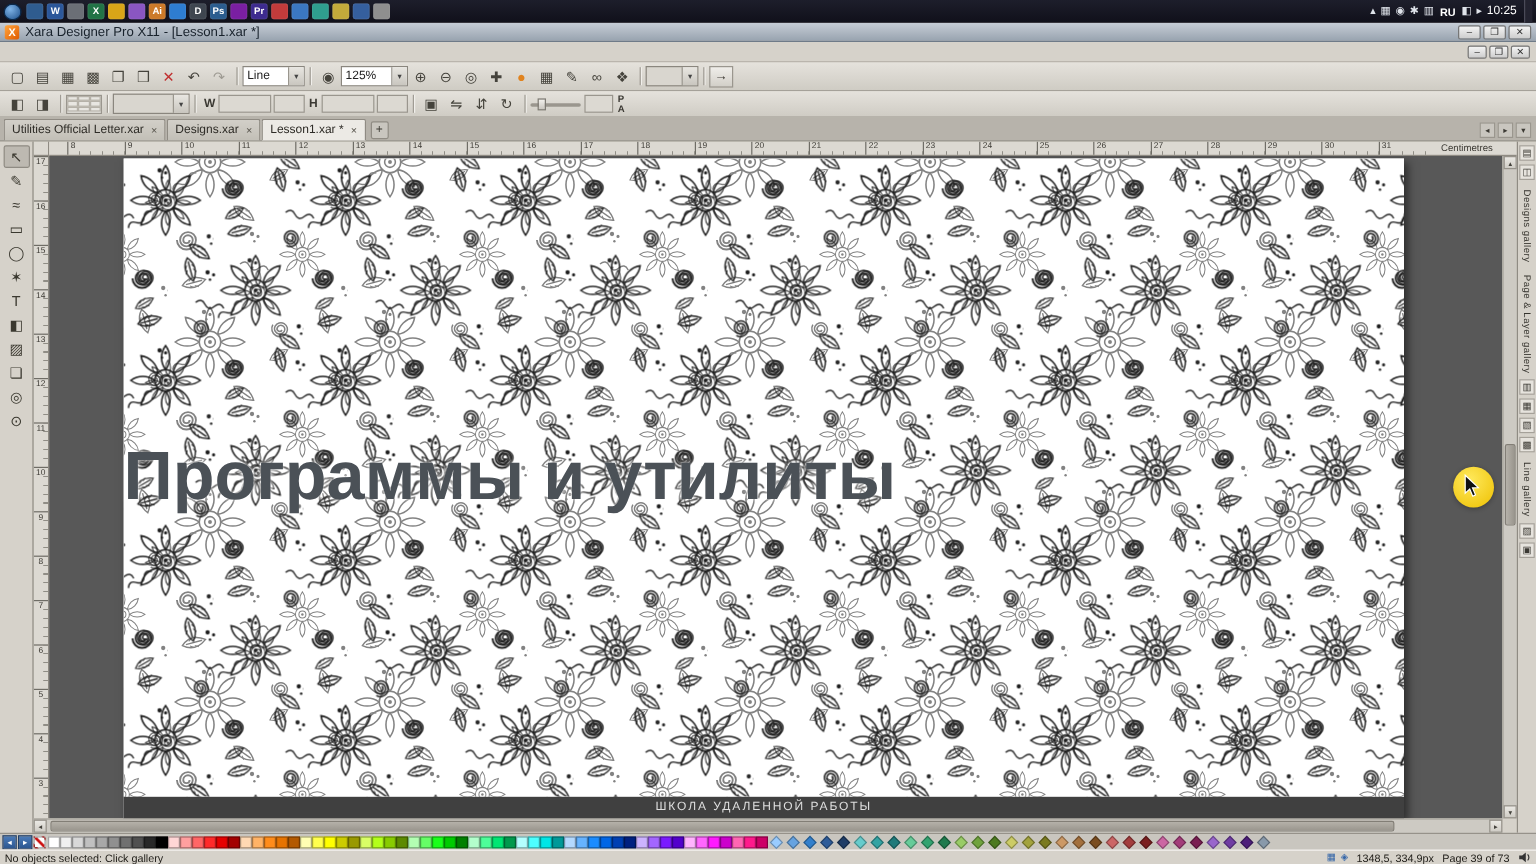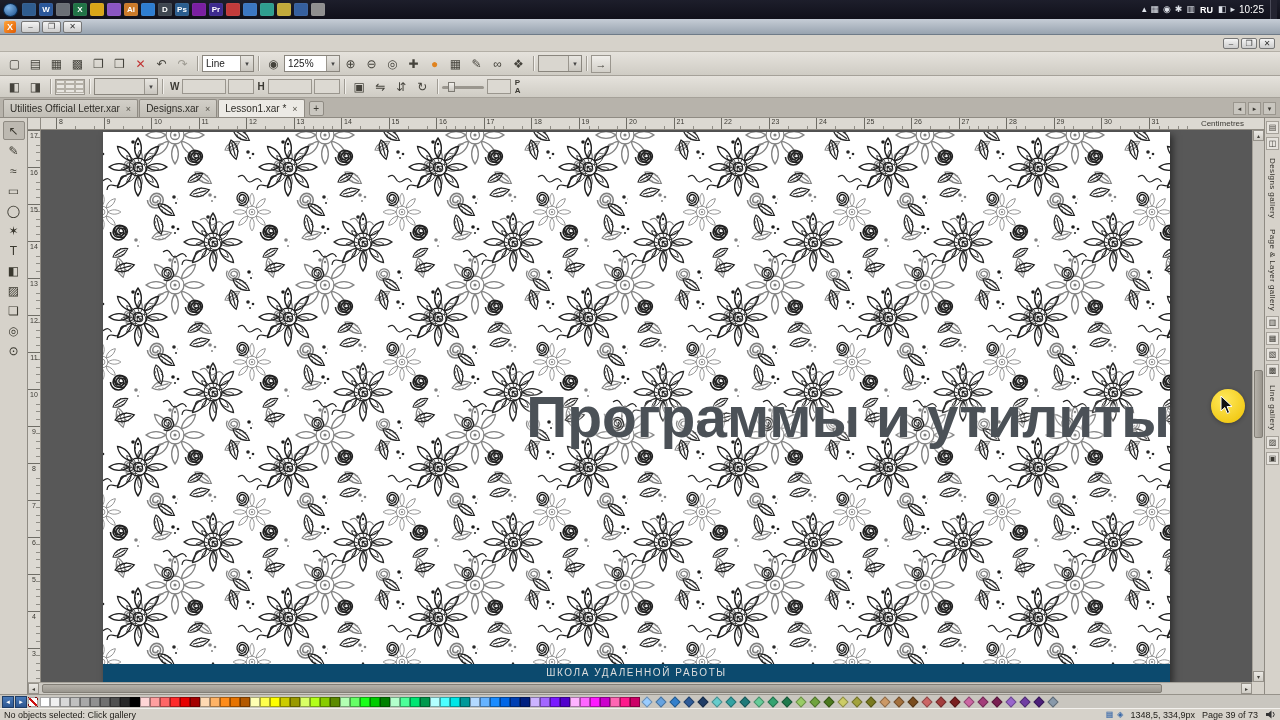--- a/index.html
+++ b/index.html
@@ -77,22 +77,22 @@
 
   
   #tools { left:0; top:118px; width:28px; height:576px; background:#d6d2ca; border-right:1px solid #8f8b83; display:flex; flex-direction:column; align-items:center; padding-top:3px; }
   .tool { width:22px; height:19px; display:flex; align-items:center; justify-content:center; font-size:12px; color:#3a382f; border-radius:2px; margin-bottom:1px; }
   .tool.active { background:#bdb9b1; border:1px solid #8f8b83; }
 
   
   #canvas { left:41px; top:130px; width:1211px; height:552px; background:#585858; overflow:hidden; }
   #page { position:absolute; left:62px; top:2px; width:1067px; height:550px; background:#fff; box-shadow:3px 3px 7px rgba(0,0,0,.5); }
   #doodle-svg { position:absolute; left:0; top:0; }
-  #big-title { position:absolute; left:0; top:252px; width:100%; text-align:right; font-size:57px; font-weight:bold; color:#4b5157; letter-spacing:0; text-shadow:0 0 3px rgba(255,255,255,.65), 0 0 6px rgba(255,255,255,.5); z-index:3; }
-  #caption-bar { position:absolute; left:0; bottom:0; width:100%; height:18px; background:#0c4a6e; color:#dedede; font-size:10px; letter-spacing:1.6px; text-align:center; line-height:18px; z-index:3; }
+  #big-title { position:absolute; left:0; top:232px; width:100%; text-align:left; font-size:57px; font-weight:bold; color:#4b5157; letter-spacing:0; text-shadow:0 0 3px rgba(255,255,255,.65), 0 0 6px rgba(255,255,255,.5); z-index:3; }
+  #caption-bar { position:absolute; left:0; bottom:0; width:100%; height:18px; background:#404040; color:#dedede; font-size:10px; letter-spacing:1.6px; text-align:center; line-height:18px; z-index:3; }
 
   
   #vscroll { left:1252px; top:130px; width:12px; height:552px; background:#cdcac3; border-left:1px solid #a5a199; }
   #hscroll { left:28px; top:682px; width:1224px; height:12px; background:#cdcac3; border-top:1px solid #a5a199; }
   .sb-arrow { position:absolute; width:11px; height:11px; background:linear-gradient(#ebe9e4,#cfccc5); border:1px solid #96928a; font-size:6px; display:flex; align-items:center; justify-content:center; color:#44423c; }
   #vscroll .a-up{top:0;left:0;} #vscroll .a-dn{bottom:0;left:0;}
   #hscroll .a-lf{left:0;top:0;} #hscroll .a-rt{right:0;top:0;}
   .v-thumb { position:absolute; left:1px; top:240px; width:9px; height:68px; background:linear-gradient(90deg,#b5b1a9,#9a968e); border:1px solid #827e76; border-radius:2px; }
   .h-thumb { position:absolute; top:1px; left:14px; width:1120px; height:9px; background:linear-gradient(#b5b1a9,#9a968e); border:1px solid #827e76; border-radius:2px; }
 
@@ -158,20 +158,21 @@
 
   <span class="tray-ico">◧</span>
       <span class="tray-ico">▸</span>
     </div>
   <span class="tb-time">10:25</span>
   <div class="tb-desk"></div>
 </div>
 
 <div id="titlebar" class="abs">
   <span class="app-logo">X</span>
+  <span class="title-text">Xara Designer Pro X11 - [Lesson1.xar *]</span>
   <div class="win-btns">
 
   <span class="wbtn">–</span>
       <span class="wbtn">❐</span>
       <span class="wbtn">✕</span>
     </div>
 </div>
 
 <div id="menubar" class="abs">
   <div class="win-btns">

